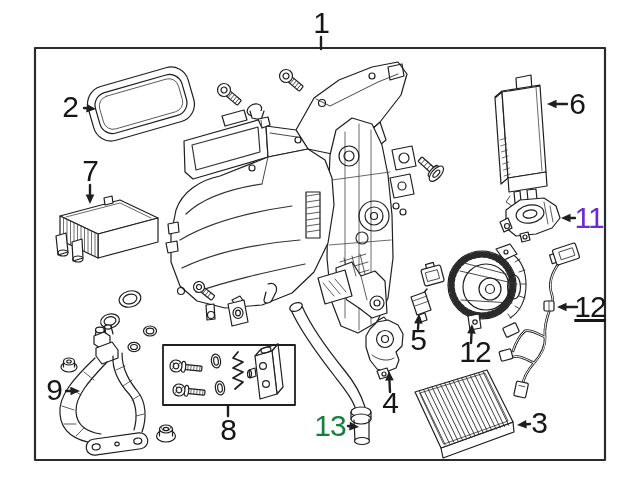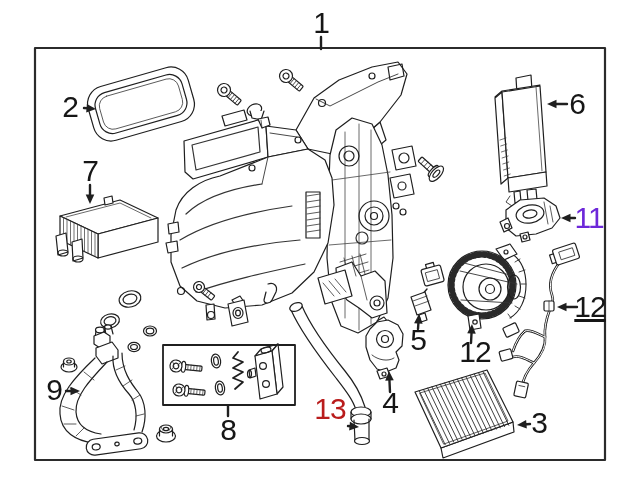--- a/index.html
+++ b/index.html
@@ -365,16 +365,16 @@
   <div class="callout" style="left: 539px; top: 423px; color: rgb(22, 22, 22);">3</div>
   <div class="callout" style="left: 390px; top: 403px; color: rgb(22, 22, 22);">4</div>
   <div class="callout" style="left: 418px; top: 340px; color: rgb(22, 22, 22);">5</div>
   <div class="callout" style="left: 577px; top: 104px; color: rgb(22, 22, 22);">6</div>
   <div class="callout" style="left: 90px; top: 171px; color: rgb(22, 22, 22);">7</div>
   <div class="callout" style="left: 228px; top: 430px; color: rgb(22, 22, 22);">8</div>
   <div class="callout" style="left: 54px; top: 390px; color: rgb(22, 22, 22);">9</div>
   <div class="callout" style="left: 475px; top: 352px; color: rgb(22, 22, 22);">12</div>
   <div class="callout" style="left: 589px; top: 218px; color: #6d28d9;">11</div>
   <div class="callout" style="left: 590px; top: 307px; color: rgb(22, 22, 22); text-decoration: underline;">12</div>
-  <div class="callout" style="left: 330px; top: 409px; color: #b91c1c;">13</div>
+  <div class="callout" style="left: 330px; top: 426px; color: #15803d;">13</div>
 </div>
 
 </div>
 
 </body></html>

